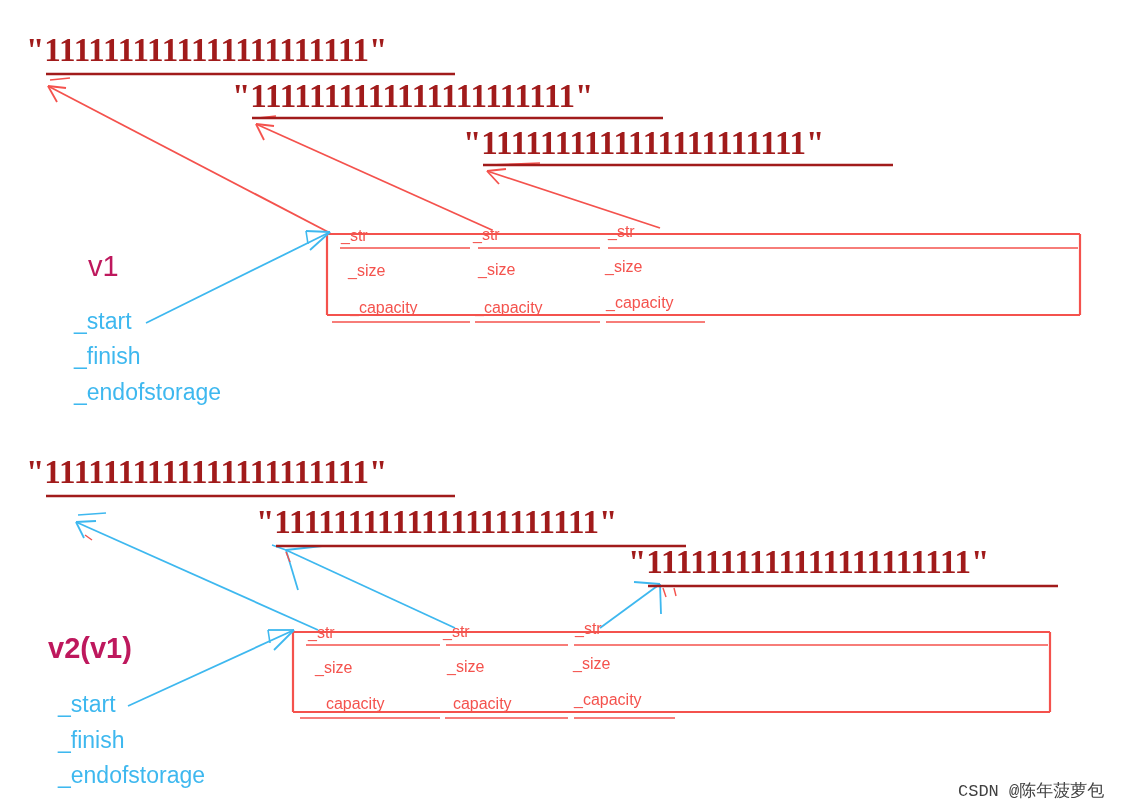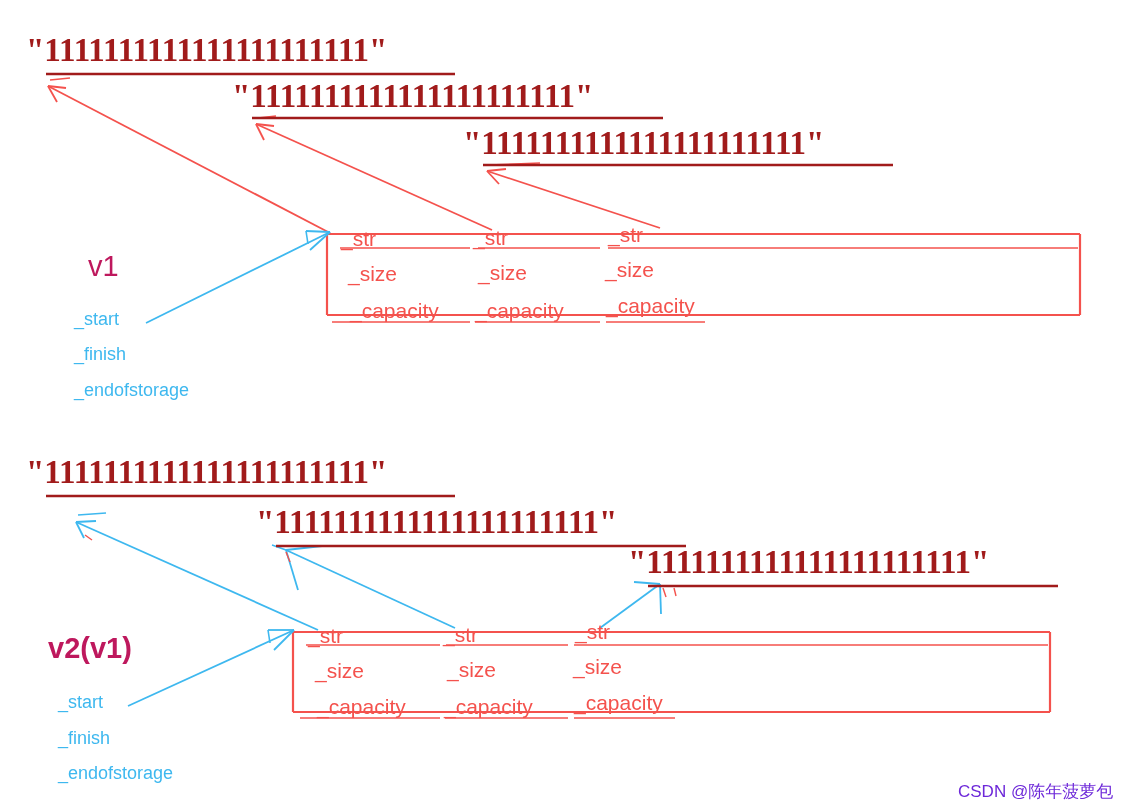--- a/index.html
+++ b/index.html
@@ -28,46 +28,46 @@
     font-size: 33px;
     font-weight: 700;
     color: #a11b1b;
     letter-spacing: 0px;
     line-height: 1;
   }
 
   
   .field {
     font-family: "Liberation Sans", sans-serif;
-    font-size: 21px;
+    font-size: 16px;
     color: #f4524d;
     line-height: 1;
   }
 
   
   .vmember {
     font-family: "Liberation Sans", sans-serif;
-    font-size: 18px;
+    font-size: 23px;
     color: #3eb8ef;
     line-height: 1;
   }
 
   
   .varname {
     font-family: "Liberation Sans", sans-serif;
     font-size: 29px;
     color: #be185d;
     line-height: 1;
   }
 
   
   .watermark {
-    font-family: Liberation Sans, sans-serif;
+    font-family: Liberation Mono, monospace;
     font-size: 17px;
-    color: #6d28d9;
+    color: #404040;
     line-height: 1;
   }
 </style>
 </head>
 <body>
 
 <svg id="canvas" viewBox="0 0 1145 811" xmlns="http://www.w3.org/2000/svg">
 
   <g>
     <path d="M 327 234 L 1080 234" stroke="#f4524d" stroke-width="2.2" fill="none"></path>

